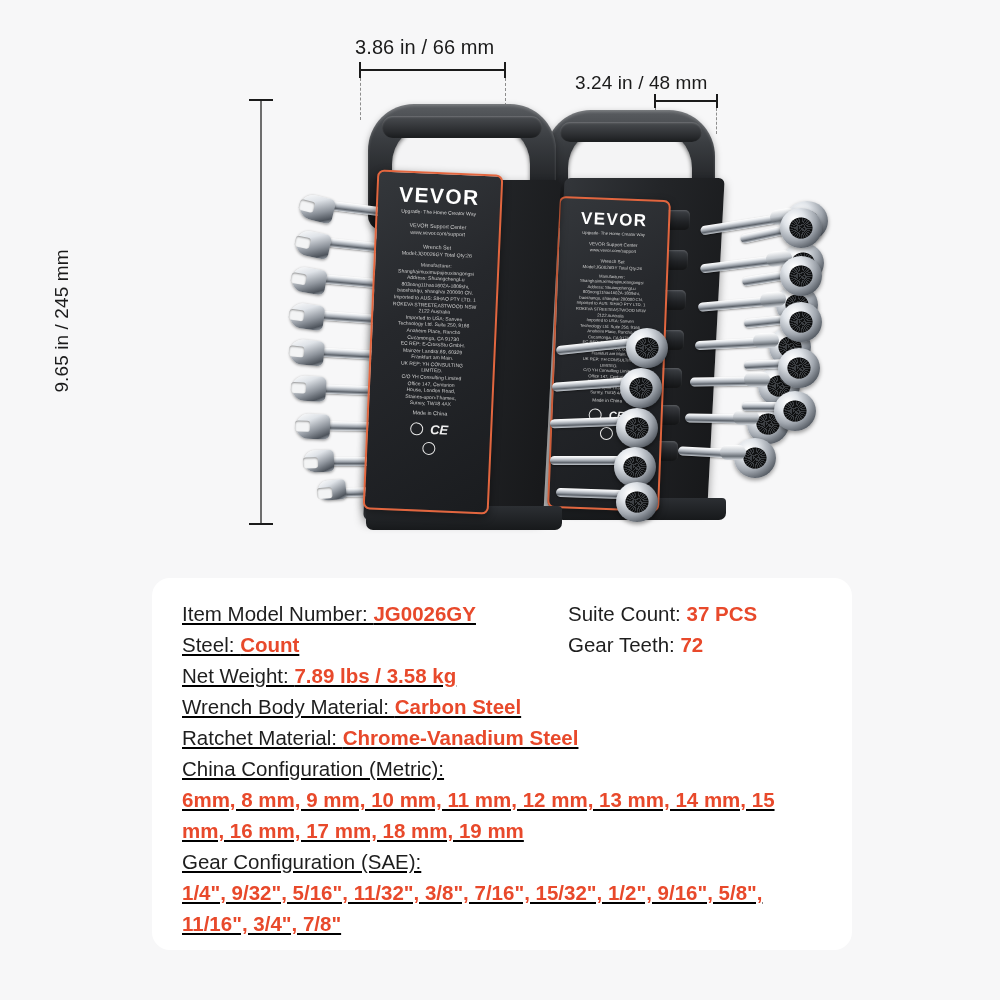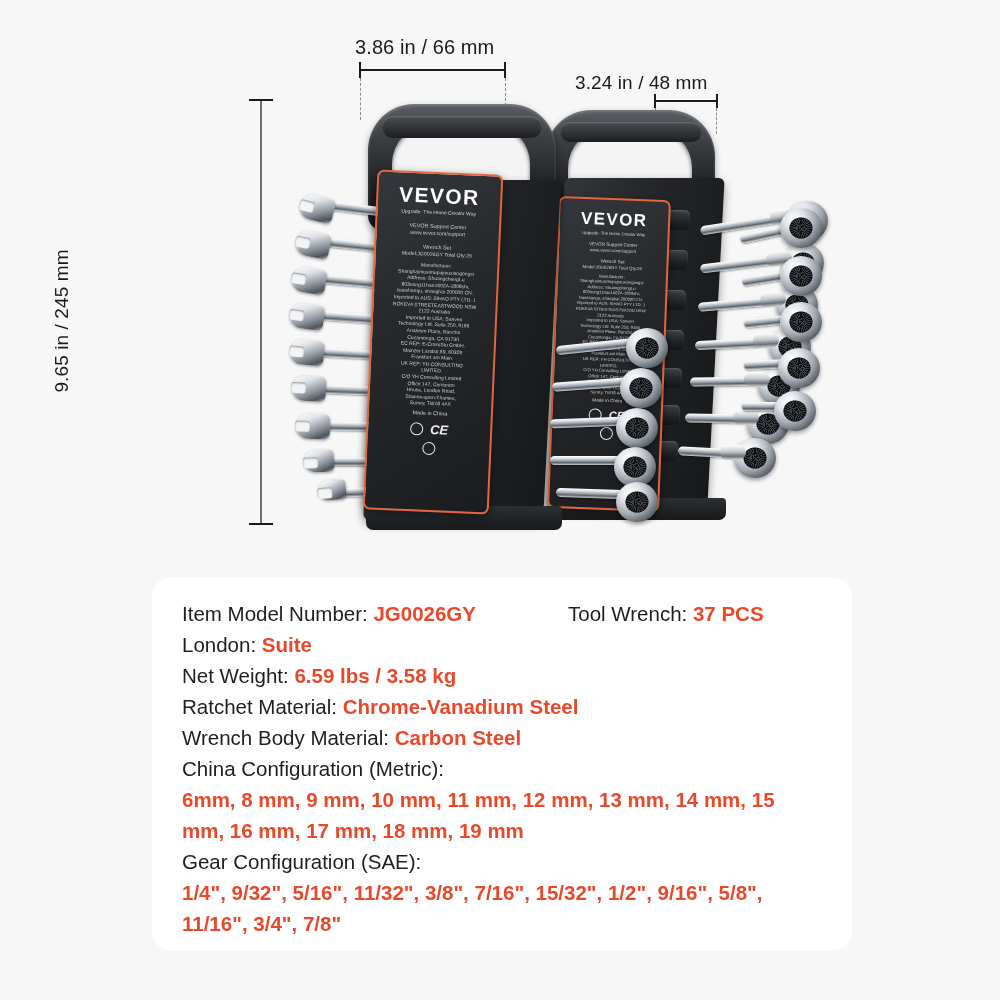--- a/index.html
+++ b/index.html
@@ -172,21 +172,21 @@
   }
 
   
   #spec-card {
     position: absolute;
     left: 152px; top: 578px;
     width: 700px; height: 372px;
     background: #ffffff;
     border-radius: 18px;
   }
-  .spec-rows { padding: 20px 30px 0 30px; }
+  .spec-rows { padding: 20px 30px 0 30px; text-decoration: underline; }
   .spec-line {
     font-size: 20.5px;
     color: #1e1e1e;
     line-height: 31px;
     white-space: nowrap;
   }
   .spec-line .val { color: #e8492b; font-weight: bold; }
   .two-col { position: relative; }
   .col-right {
     position: absolute; left: 386px; top: 0;
@@ -469,39 +469,42 @@
   </div>
 
   <div id="spec-card">
     <div class="spec-rows">
 
       <div class="two-col">
         <div class="spec-line">
           <span>Item Model Number: </span><span class="val">JG0026GY</span>
         </div>
         <div class="spec-line">
-          <span>London: </span><span class="val">Suite</span>
+          <span>Steel: </span><span class="val">Count</span>
         </div>
 
         <div class="col-right">
           <div class="spec-line">
-            <span>Tool Wrench: </span><span class="val">37 PCS</span>
+            <span>Suite Count: </span><span class="val">37 PCS</span>
           </div>
+          <div class="spec-line">
+            <span>Gear Teeth: </span><span class="val">72</span>
+          </div>
         </div>
       </div>
 
       <div class="spec-line">
-        <span>Net Weight: </span><span class="val">6.59 lbs / 3.58 kg</span>
+        <span>Net Weight: </span><span class="val">7.89 lbs / 3.58 kg</span>
+      </div>
+      <div class="spec-line">
+        <span>Wrench Body Material: </span><span class="val">Carbon Steel</span>
       </div>
       <div class="spec-line">
         <span>Ratchet Material: </span><span class="val">Chrome-Vanadium Steel</span>
       </div>
-      <div class="spec-line">
-        <span>Wrench Body Material: </span><span class="val">Carbon Steel</span>
-      </div>
 
       <div class="cfg-head">China Configuration (Metric):</div>
       <div class="cfg-vals">6mm, 8 mm, 9 mm, 10 mm, 11 mm, 12 mm, 13 mm, 14 mm, 15 mm, 16 mm, 17 mm, 18 mm, 19 mm</div>
 
       <div class="cfg-head">Gear Configuration (SAE):</div>
       <div class="cfg-vals">1/4", 9/32", 5/16", 11/32", 3/8", 7/16", 15/32", 1/2", 9/16", 5/8", 11/16", 3/4", 7/8"</div>
 
     </div>
   </div>
 

